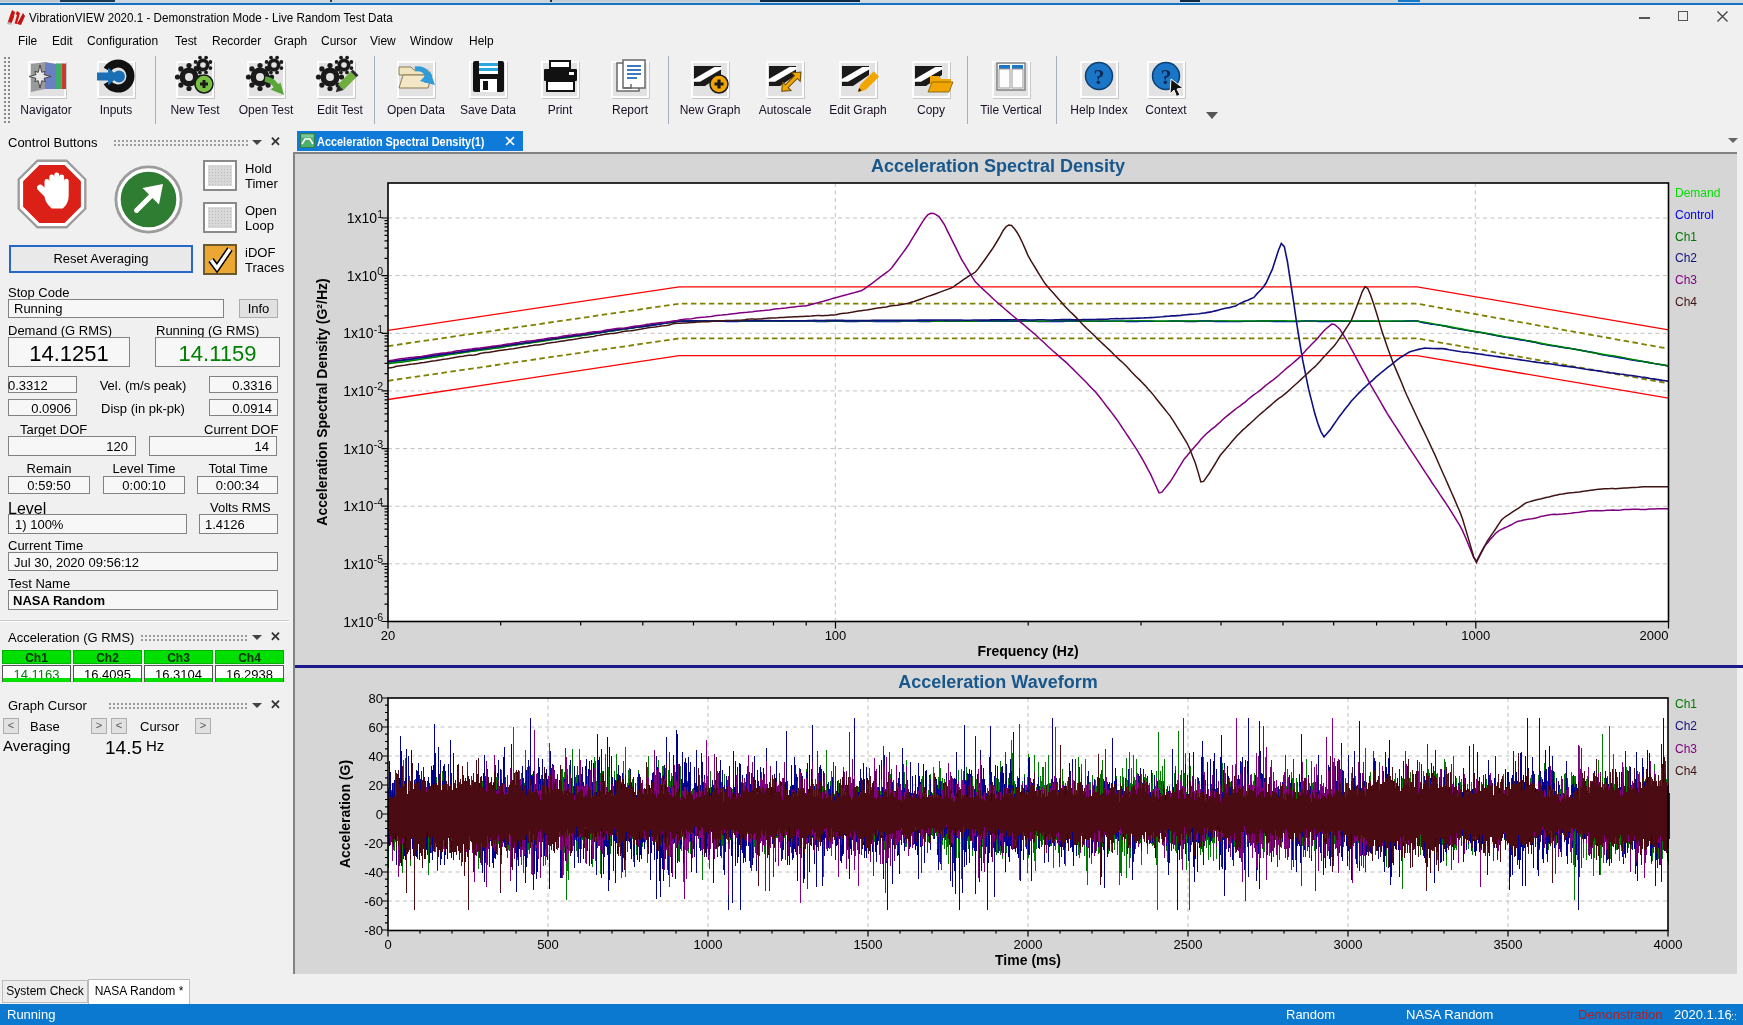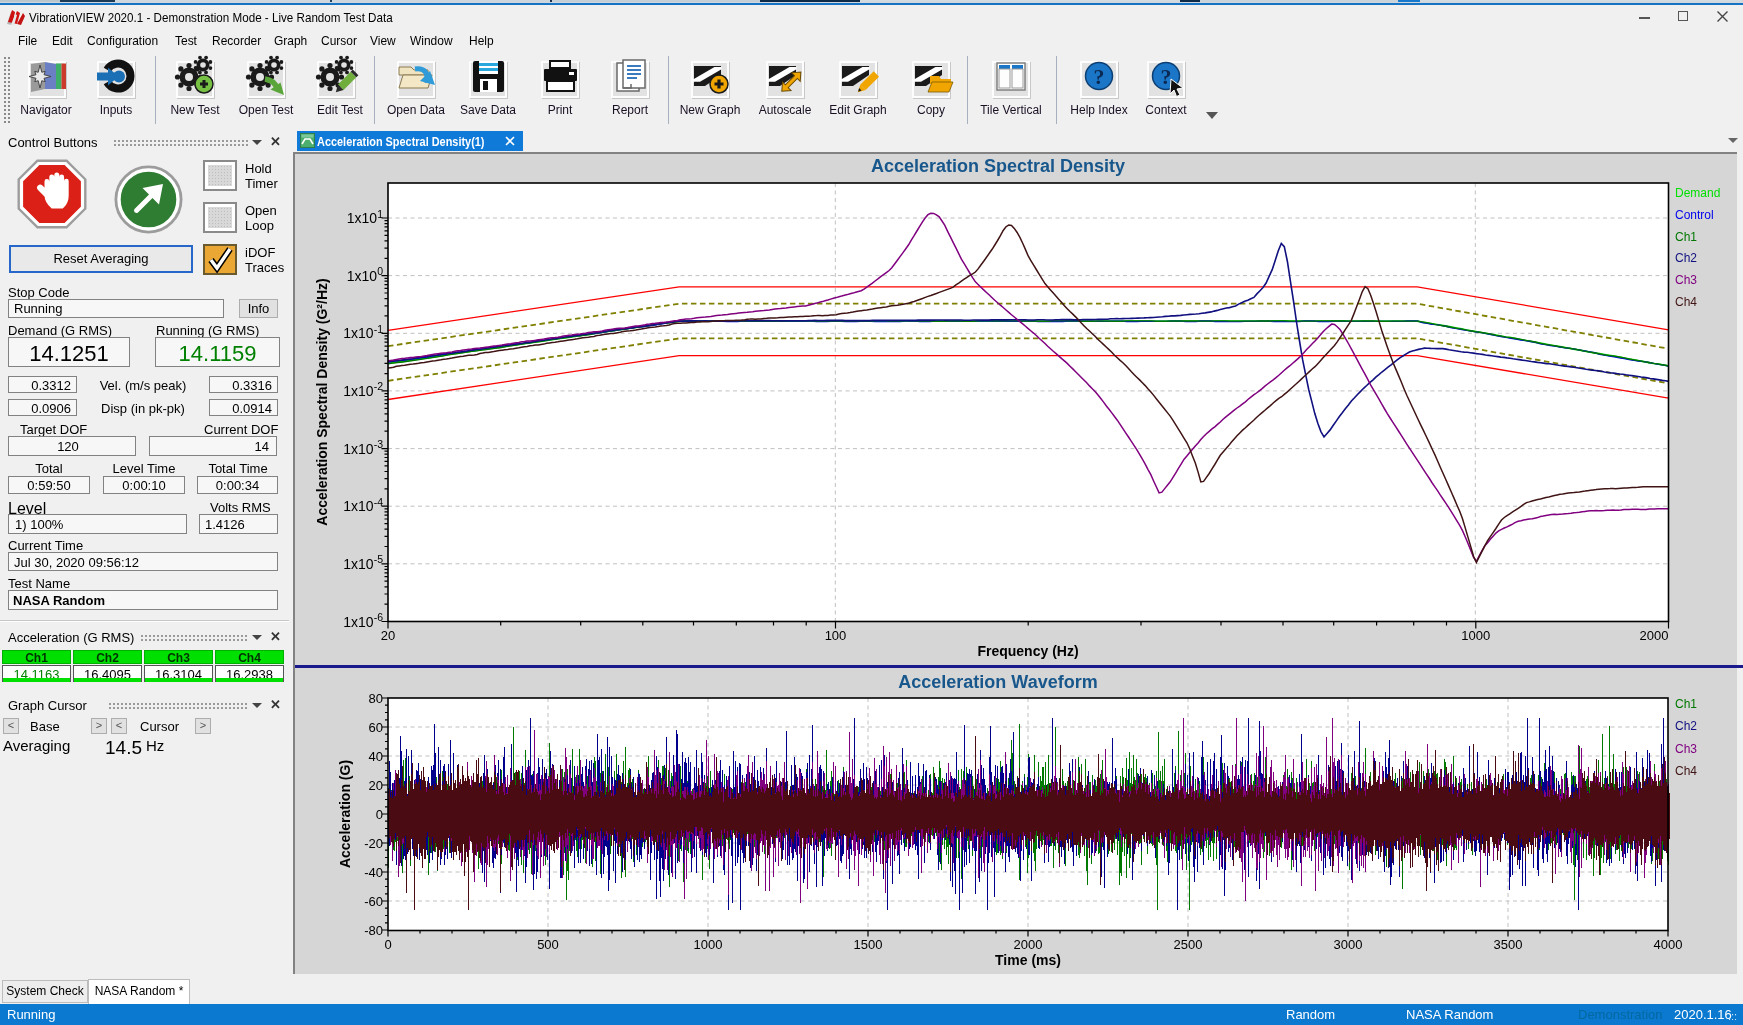--- a/index.html
+++ b/index.html
@@ -298,36 +298,36 @@
 <div class="box" style="left:8px;top:299px;width:216px;height:19px"></div>
 <div class="lbl" style="left:14px;top:301px;font-size:13px">Running</div>
 <div class="btn" style="left:239px;top:299px;width:39px;height:19px;font-size:13px;padding-top:1px">Info</div>
 <div class="lbl" style="left:8px;top:323px;font-size:13px">Demand (G RMS)</div>
 <div class="lbl" style="left:156px;top:323px;font-size:13px">Running (G RMS)</div>
 <div class="box" style="left:8px;top:337px;width:122px;height:30px"></div>
 <div class="lbl" style="left:8px;top:341px;width:122px;text-align:center;font-size:22px">14.1251</div>
 <div class="box" style="left:155px;top:337px;width:125px;height:30px"></div>
 <div class="lbl" style="left:155px;top:341px;width:125px;text-align:center;font-size:22px;color:#008000">14.1159</div>
 <div class="box" style="left:8px;top:376px;width:69px;height:17px"></div>
-<div class="lbl" style="left:8px;top:378px;width:63px;text-align:right;font-size:13px">0.3312</div>
+<div class="lbl" style="left:8px;top:378px;width:63px;text-align:left;font-size:13px">0.3312</div>
 <div class="lbl" style="left:77px;top:378px;width:132px;text-align:center;font-size:13px">Vel. (m/s peak)</div>
 <div class="box" style="left:209px;top:376px;width:69px;height:17px"></div>
 <div class="lbl" style="left:209px;top:378px;width:63px;text-align:right;font-size:13px">0.3316</div>
 <div class="box" style="left:8px;top:399px;width:69px;height:17px"></div>
 <div class="lbl" style="left:8px;top:401px;width:63px;text-align:right;font-size:13px">0.0906</div>
 <div class="lbl" style="left:77px;top:401px;width:132px;text-align:center;font-size:13px">Disp (in pk-pk)</div>
 <div class="box" style="left:209px;top:399px;width:69px;height:17px"></div>
 <div class="lbl" style="left:209px;top:401px;width:63px;text-align:right;font-size:13px">0.0914</div>
 <div class="lbl" style="left:20px;top:422px;font-size:13px">Target DOF</div>
 <div class="lbl" style="left:204px;top:422px;font-size:13px">Current DOF</div>
 <div class="box" style="left:8px;top:436px;width:128px;height:20px"></div>
-<div class="lbl" style="left:8px;top:439px;width:120px;text-align:center;font-size:13px">120</div>
+<div class="lbl" style="left:8px;top:439px;width:120px;text-align:right;font-size:13px">120</div>
 <div class="box" style="left:149px;top:436px;width:128px;height:20px"></div>
 <div class="lbl" style="left:149px;top:439px;width:120px;text-align:right;font-size:13px">14</div>
-<div class="lbl" style="left:8px;top:461px;width:82px;text-align:center;font-size:13px">Total</div>
+<div class="lbl" style="left:8px;top:461px;width:82px;text-align:center;font-size:13px">Remain</div>
 <div class="lbl" style="left:103px;top:461px;width:82px;text-align:center;font-size:13px">Level Time</div>
 <div class="lbl" style="left:197px;top:461px;width:82px;text-align:center;font-size:13px">Total Time</div>
 <div class="box" style="left:8px;top:476px;width:82px;height:18px"></div>
 <div class="lbl" style="left:8px;top:478px;width:82px;text-align:center;font-size:13px">0:59:50</div>
 <div class="box" style="left:103px;top:476px;width:82px;height:18px"></div>
 <div class="lbl" style="left:103px;top:478px;width:82px;text-align:center;font-size:13px">0:00:10</div>
 <div class="box" style="left:197px;top:476px;width:81px;height:18px"></div>
 <div class="lbl" style="left:197px;top:478px;width:81px;text-align:center;font-size:13px">0:00:34</div>
 <div class="lbl" style="left:8px;top:500px;font-size:16px">Level</div>
 <div class="lbl" style="left:210px;top:500px;font-size:13px">Volts RMS</div>
@@ -495,15 +495,15 @@
 
 <div class="ab" style="left:0;top:978px;width:1743px;height:26px;background:#f0f0f0"></div>
 <div class="ab" style="left:2px;top:980px;width:86px;height:23px;background:#ededed;border:1px solid #bcbcbc"></div>
 <div class="lbl" style="left:2px;top:984px;width:86px;text-align:center;font-size:12px">System Check</div>
 <div class="ab" style="left:88px;top:979px;width:102px;height:25px;background:#fff;border:1px solid #bcbcbc;border-bottom:none"></div>
 <div class="lbl" style="left:88px;top:984px;width:102px;text-align:center;font-size:12px">NASA Random *</div>
 <div class="ab" style="left:0;top:1004px;width:1743px;height:21px;background:#0b79d0"></div>
 <div class="lbl" style="left:7px;top:1007px;font-size:13px;color:#fff">Running</div>
 <div class="lbl" style="left:1286px;top:1007px;font-size:13px;color:#fff">Random</div>
 <div class="lbl" style="left:1406px;top:1007px;font-size:13px;color:#fff">NASA Random</div>
-<div class="lbl" style="left:1578px;top:1007px;font-size:13px;color:#0369a1">Demonstration</div>
+<div class="lbl" style="left:1578px;top:1007px;font-size:13px;color:#b91c1c">Demonstration</div>
 <div class="lbl" style="left:1674px;top:1007px;font-size:13px;color:#fff">2020.1.16</div>
 <div class="lbl" style="left:1728px;top:1010px;font-size:11px;color:#cde4f5">.::</div>
 
 </body></html>

